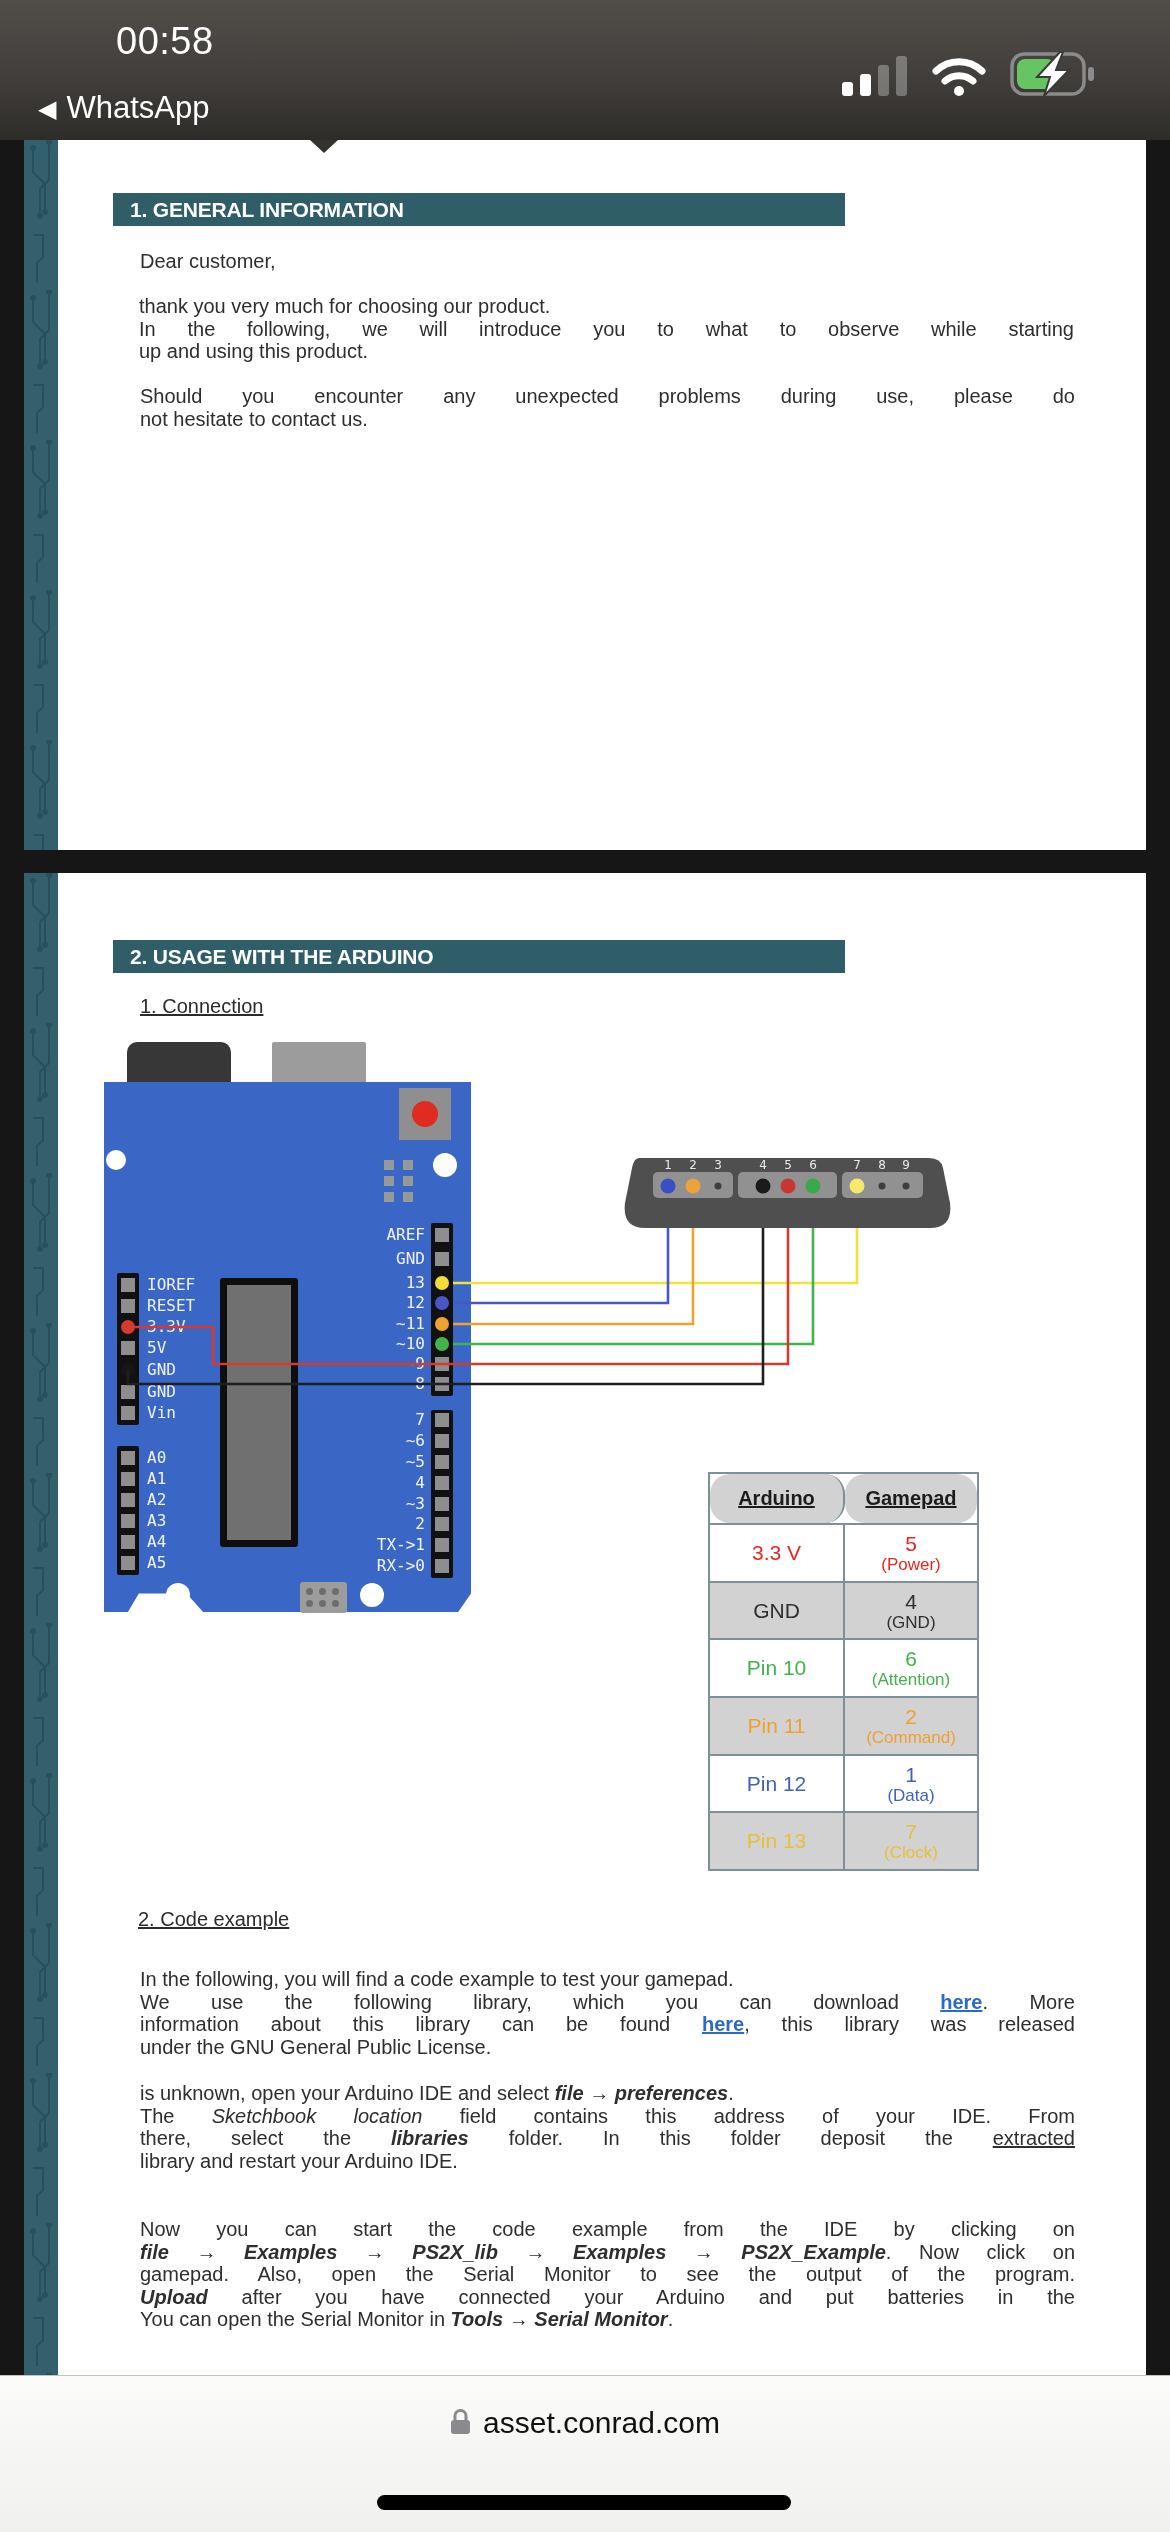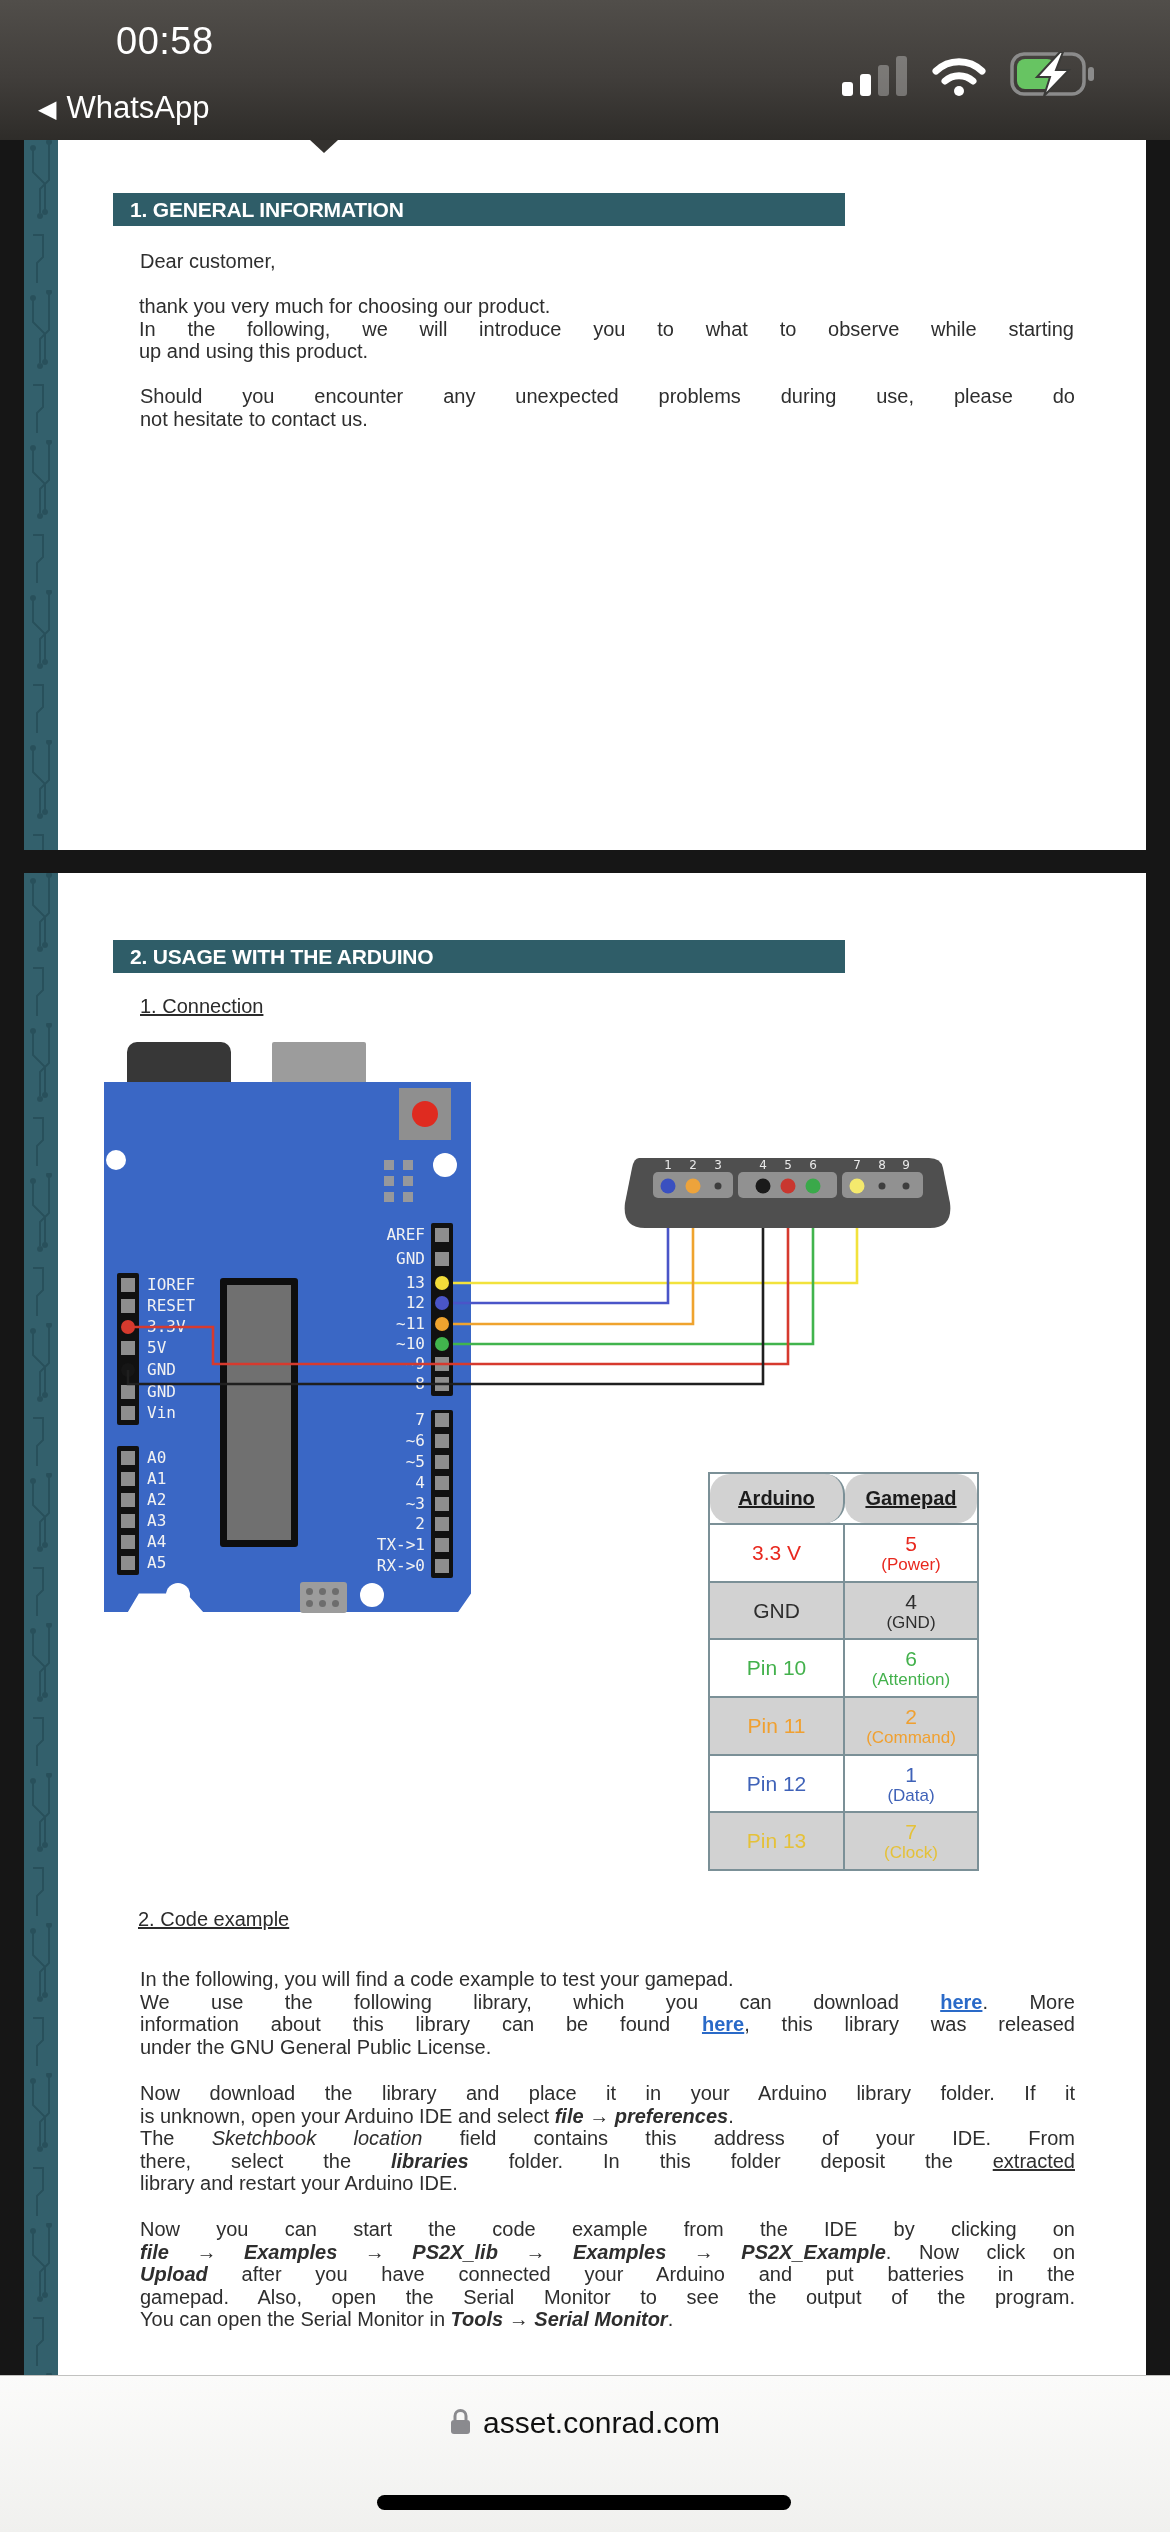--- a/index.html
+++ b/index.html
@@ -326,31 +326,30 @@
 
   <div class="sub-heading" style="left:114px;top:1035px">2. Code example</div>
   <div id="p2-blocks">
       <div class="text-block" style="left: 116px; top: 1095px;">
         <div class="t-line"><span>In the following, you will find a code example to test your gamepad.</span></div>
         <div class="t-line j"><span>We use the following library, which you can download </span><span class="s-link">here</span><span>. More</span></div>
         <div class="t-line j"><span>information about this library can be found </span><span class="s-link">here</span><span>, this library was released</span></div>
         <div class="t-line"><span>under the GNU General Public License.</span></div>
       </div>
       <div class="text-block" style="left: 116px; top: 1209px;">
-        <div class="t-line j"><span>Now download the library and place it in your Arduino library folder. If it</span></div>
         <div class="t-line"><span>is unknown, open your Arduino IDE and select </span><span class="s-bi">file</span><span> → </span><span class="s-bi">preferences</span><span>.</span></div>
         <div class="t-line j"><span>The </span><span class="s-i">Sketchbook location</span><span> field contains this address of your IDE. From</span></div>
         <div class="t-line j"><span>there, select the </span><span class="s-bi">libraries</span><span> folder. In this folder deposit the </span><span class="s-u">extracted</span></div>
         <div class="t-line"><span>library and restart your Arduino IDE.</span></div>
       </div>
       <div class="text-block" style="left: 116px; top: 1345px;">
         <div class="t-line j"><span>Now you can start the code example from the IDE by clicking on</span></div>
         <div class="t-line j"><span class="s-bi">file</span><span> → </span><span class="s-bi">Examples</span><span> → </span><span class="s-bi">PS2X_lib</span><span> → </span><span class="s-bi">Examples</span><span> → </span><span class="s-bi">PS2X_Example</span><span>.  Now click on</span></div>
+        <div class="t-line j"><span>gamepad. Also, open the Serial Monitor to see the output of the program.</span></div>
         <div class="t-line j"><span class="s-bi">Upload</span><span> after you have connected your Arduino and put batteries in the</span></div>
-        <div class="t-line j"><span>gamepad. Also, open the Serial Monitor to see the output of the program.</span></div>
         <div class="t-line"><span>You can open the Serial Monitor in </span><span class="s-bi">Tools</span><span> → </span><span class="s-bi">Serial Monitor</span><span>.</span></div>
       </div>
     </div>
 </div>
 
 <div class="bottom-bar">
   <div class="url-row">
     <span>
       <svg width="21" height="27" viewBox="0 0 21 27">
         <path d="M5,12 V8 a5.5,5.5 0 0 1 11,0 V12" stroke="#8a8a8e" stroke-width="3" fill="none"></path>

